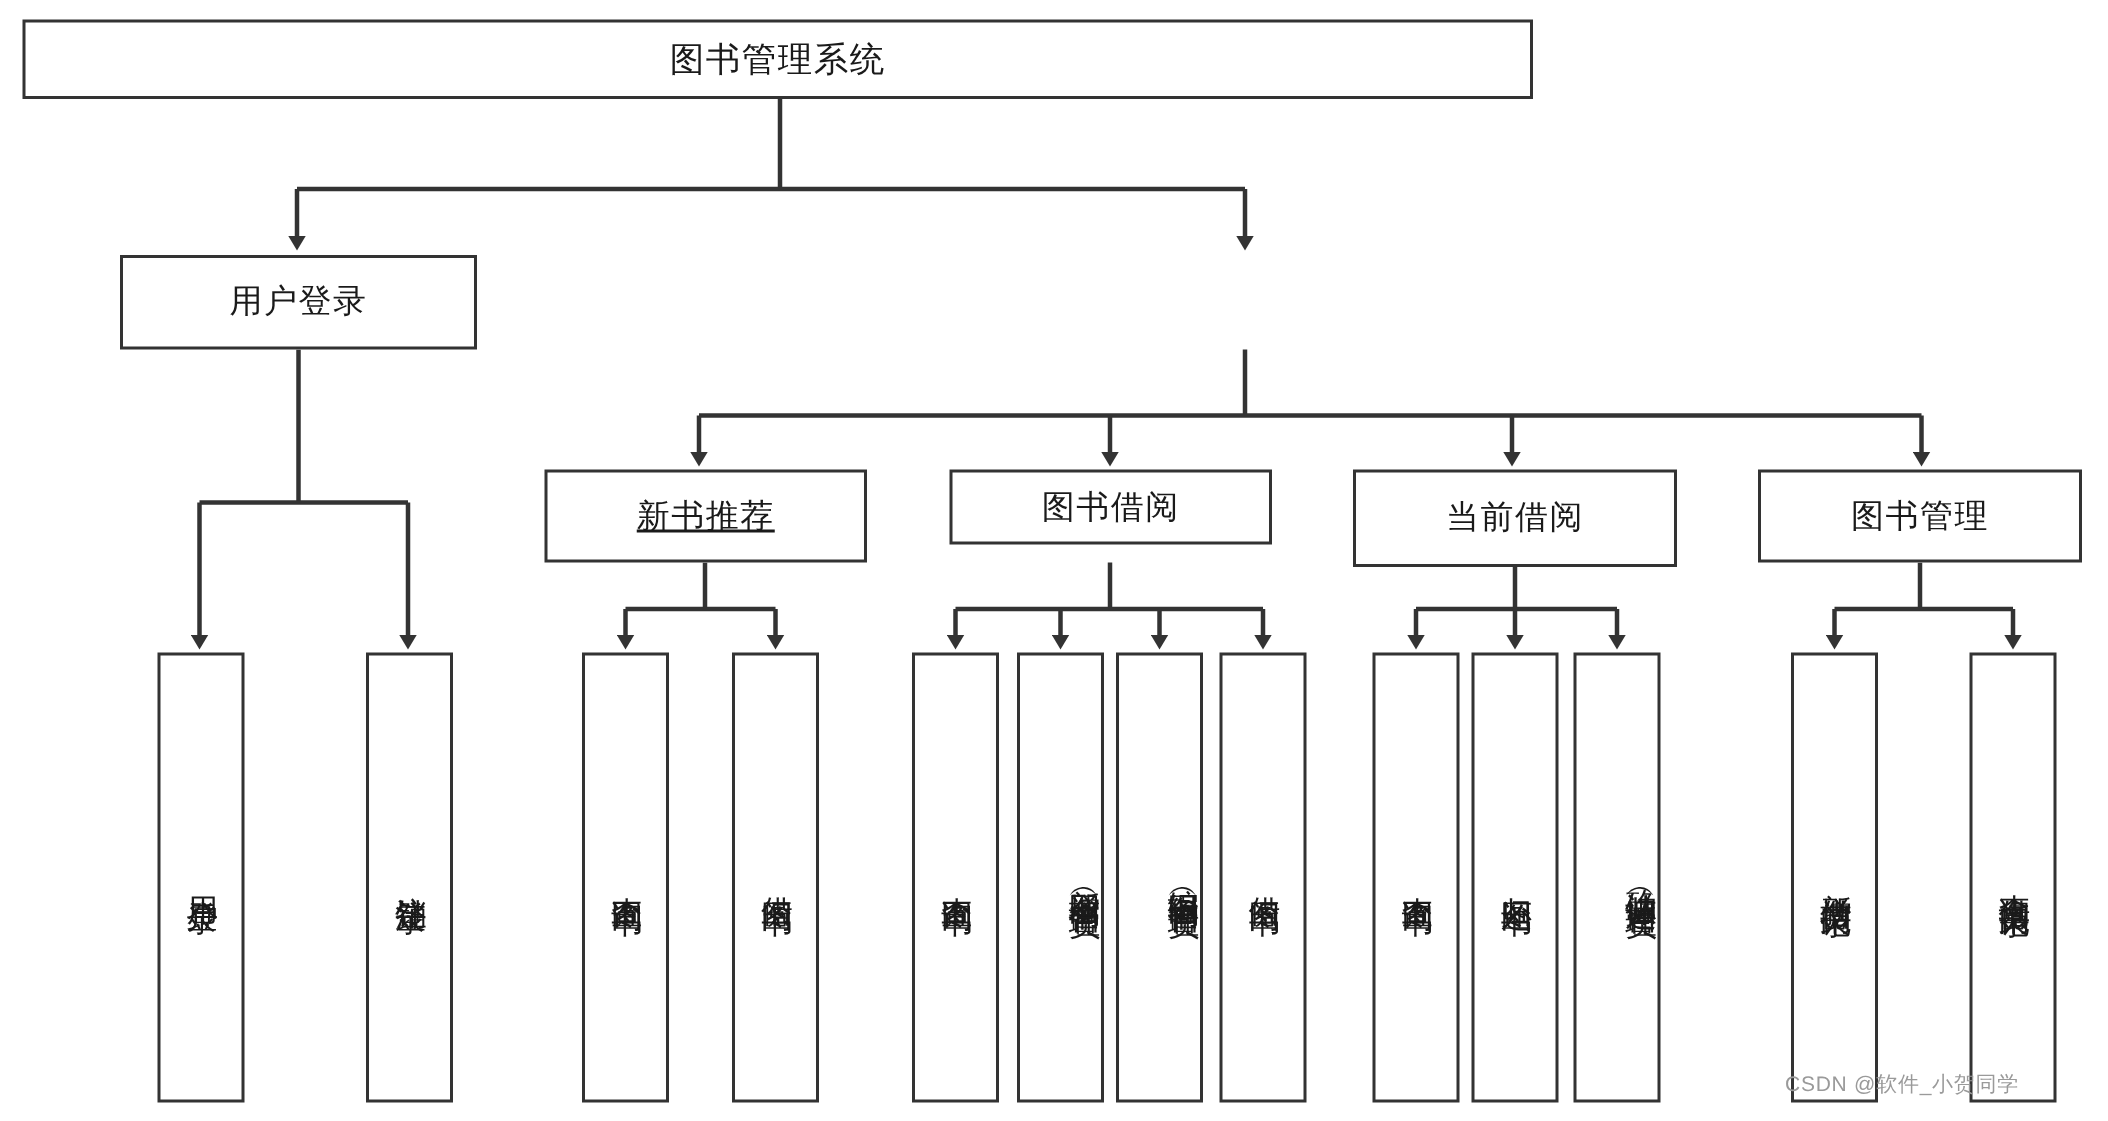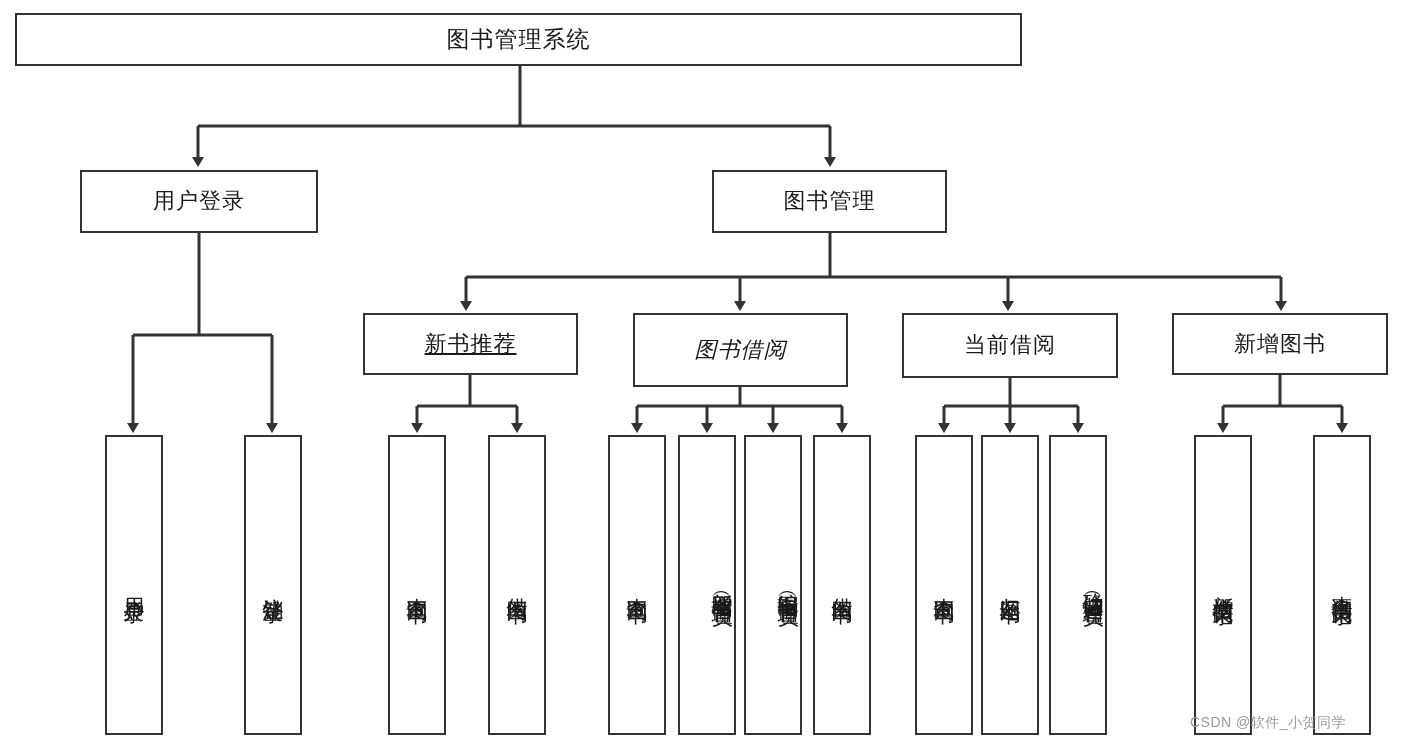--- a/index.html
+++ b/index.html
@@ -120,29 +120,28 @@
       <path d="M1223,406 L1342,406"></path>
       <path d="M1223,406 L1223,424" marker-end="url(#arrow)"></path>
       <path d="M1342,406 L1342,424" marker-end="url(#arrow)"></path>
     </g>
   </svg>
 
   <div class="node horiz" id="title-node" style="left:15px; top:13px; width:1007px; height:53px;">图书管理系统</div>
 
   <div class="node horiz" style="left:80px; top:170px; width:238px; height:63px;">用户登录</div>
 
-  <div class="node horiz" style="left:712px; top:170px; width:235px; height:63px;">图书管理</div>
 
   <div class="node horiz" style="left:363px; top:313px; width:215px; height:62px;text-decoration:underline;">新书推荐</div>
 
-  <div class="node horiz" style="left:633px; top:313px; width:215px; height:74px;font-style:italic;">图书借阅</div>
+  <div class="node horiz" style="left:633px; top:313px; width:215px; height:50px;">图书借阅</div>
 
   <div class="node horiz" style="left:902px; top:313px; width:216px; height:65px;">当前借阅</div>
 
-  <div class="node horiz" style="left:1172px; top:313px; width:216px; height:62px;">新增图书</div>
+  <div class="node horiz" style="left:1172px; top:313px; width:216px; height:62px;">图书管理</div>
 
   <div class="node vert" style="left:105px; top:435px; width:58px; height:300px;">用户登录</div>
 
   <div class="node vert" style="left:244px; top:435px; width:58px; height:300px;">注销登录</div>
 
   <div class="node vert" style="left:388px; top:435px; width:58px; height:300px;">查询图书</div>
 
   <div class="node vert" style="left:488px; top:435px; width:58px; height:300px;">借阅图书</div>
 
   <div class="node vert" style="left:608px; top:435px; width:58px; height:300px;">查询图书</div>

